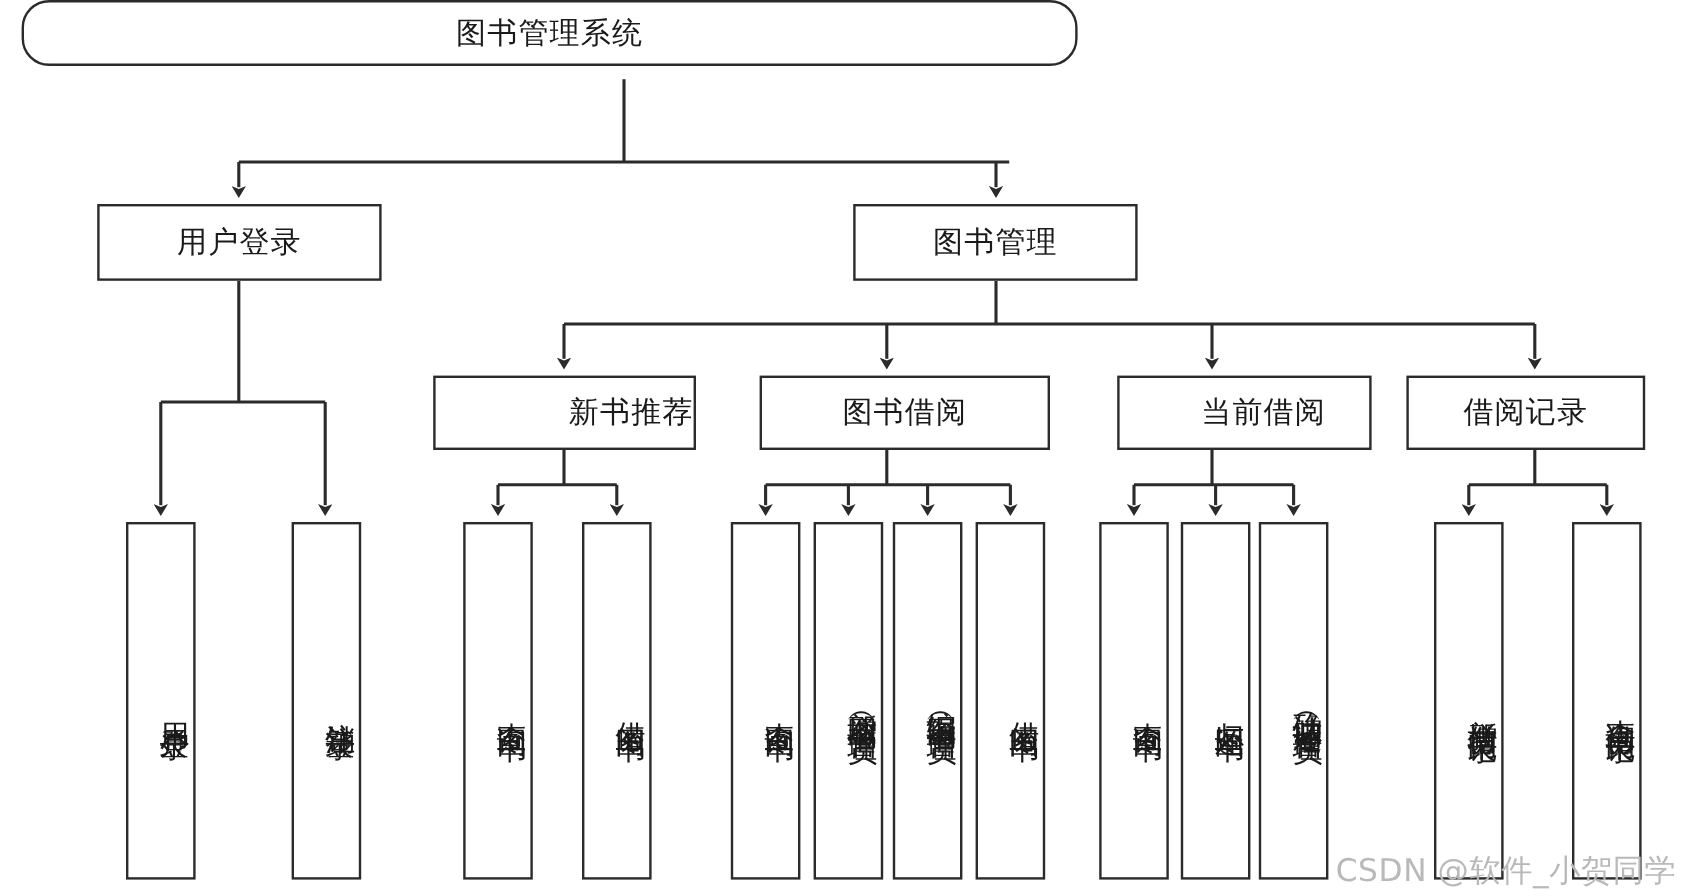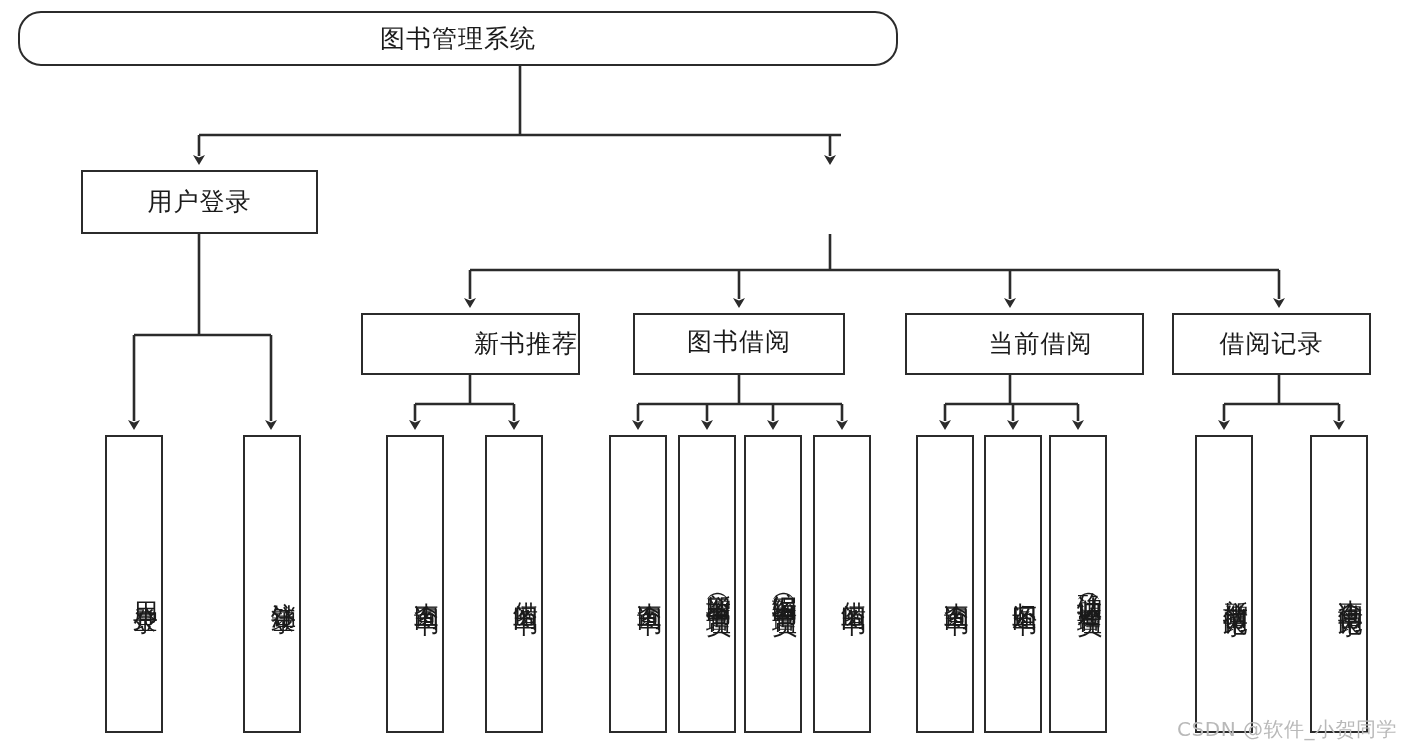--- a/index.html
+++ b/index.html
@@ -53,21 +53,21 @@
   .node.vert.topalign {
     padding-top: 4px;
   }
   .node-label {
     display: block;
   }
   .watermark {
     position: absolute;
     right: 8px;
     bottom: 4px;
-    font-size: 20px;
+    font-size: 26px;
     color: #b9b9b9;
     letter-spacing: 0.5px;
     white-space: nowrap;
   }
 </style>
 </head>
 <body>
 
 <div id="canvas">
 
@@ -114,35 +114,38 @@
       <path d="M1013,404 L1013,421" marker-end="url(#arrow)"></path>
       <path d="M1078,404 L1078,421" marker-end="url(#arrow)"></path>
 
       <path d="M1279,375 L1279,404"></path>
       <path d="M1224,404 L1339,404"></path>
       <path d="M1224,404 L1224,421" marker-end="url(#arrow)"></path>
       <path d="M1339,404 L1339,421" marker-end="url(#arrow)"></path>
     </g>
   </svg>
 
-  <div class="node horiz" style="left:18px; top:11px; width:880px; height:55px;border-radius:23px;">
+  <div class="node horiz" style="left:18px; top:0; width:880px; height:55px;border-radius:23px;">
     <span class="node-label">图书管理系统</span>
   </div>
 
   <div class="node horiz" style="left:81px; top:170px; width:237px; height:64px;">
     <span class="node-label">用户登录</span>
   </div>
+  <div class="node horiz" style="left:711px; top:170px; width:237px; height:64px;">
+    <span class="node-label">图书管理</span>
+  </div>
 
   <div class="node horiz" style="left:361px; top:313px; width:219px; height:62px;justify-content:flex-end;">
     <span class="node-label">新书推荐</span>
   </div>
-  <div class="node horiz" style="left:633px; top:313px; width:212px; height:62px;font-family:Liberation Mono, monospace;">
+  <div class="node horiz" style="left:633px; top:313px; width:242px; height:62px;">
     <span class="node-label">图书借阅</span>
   </div>
-  <div class="node horiz" style="left:905px; top:313px; width:239px; height:62px;padding-left:32px;">
+  <div class="node horiz" style="left:931px; top:313px; width:212px; height:62px;padding-left:32px;">
     <span class="node-label">当前借阅</span>
   </div>
   <div class="node horiz" style="left:1172px; top:313px; width:199px; height:62px;">
     <span class="node-label">借阅记录</span>
   </div>
 
   <div class="node vert" style="left:105px; top:435px; width:58px; height:298px;">
     <span class="node-label">用户登录</span>
   </div>
   <div class="node vert" style="left:243px; top:435px; width:58px; height:298px;">

